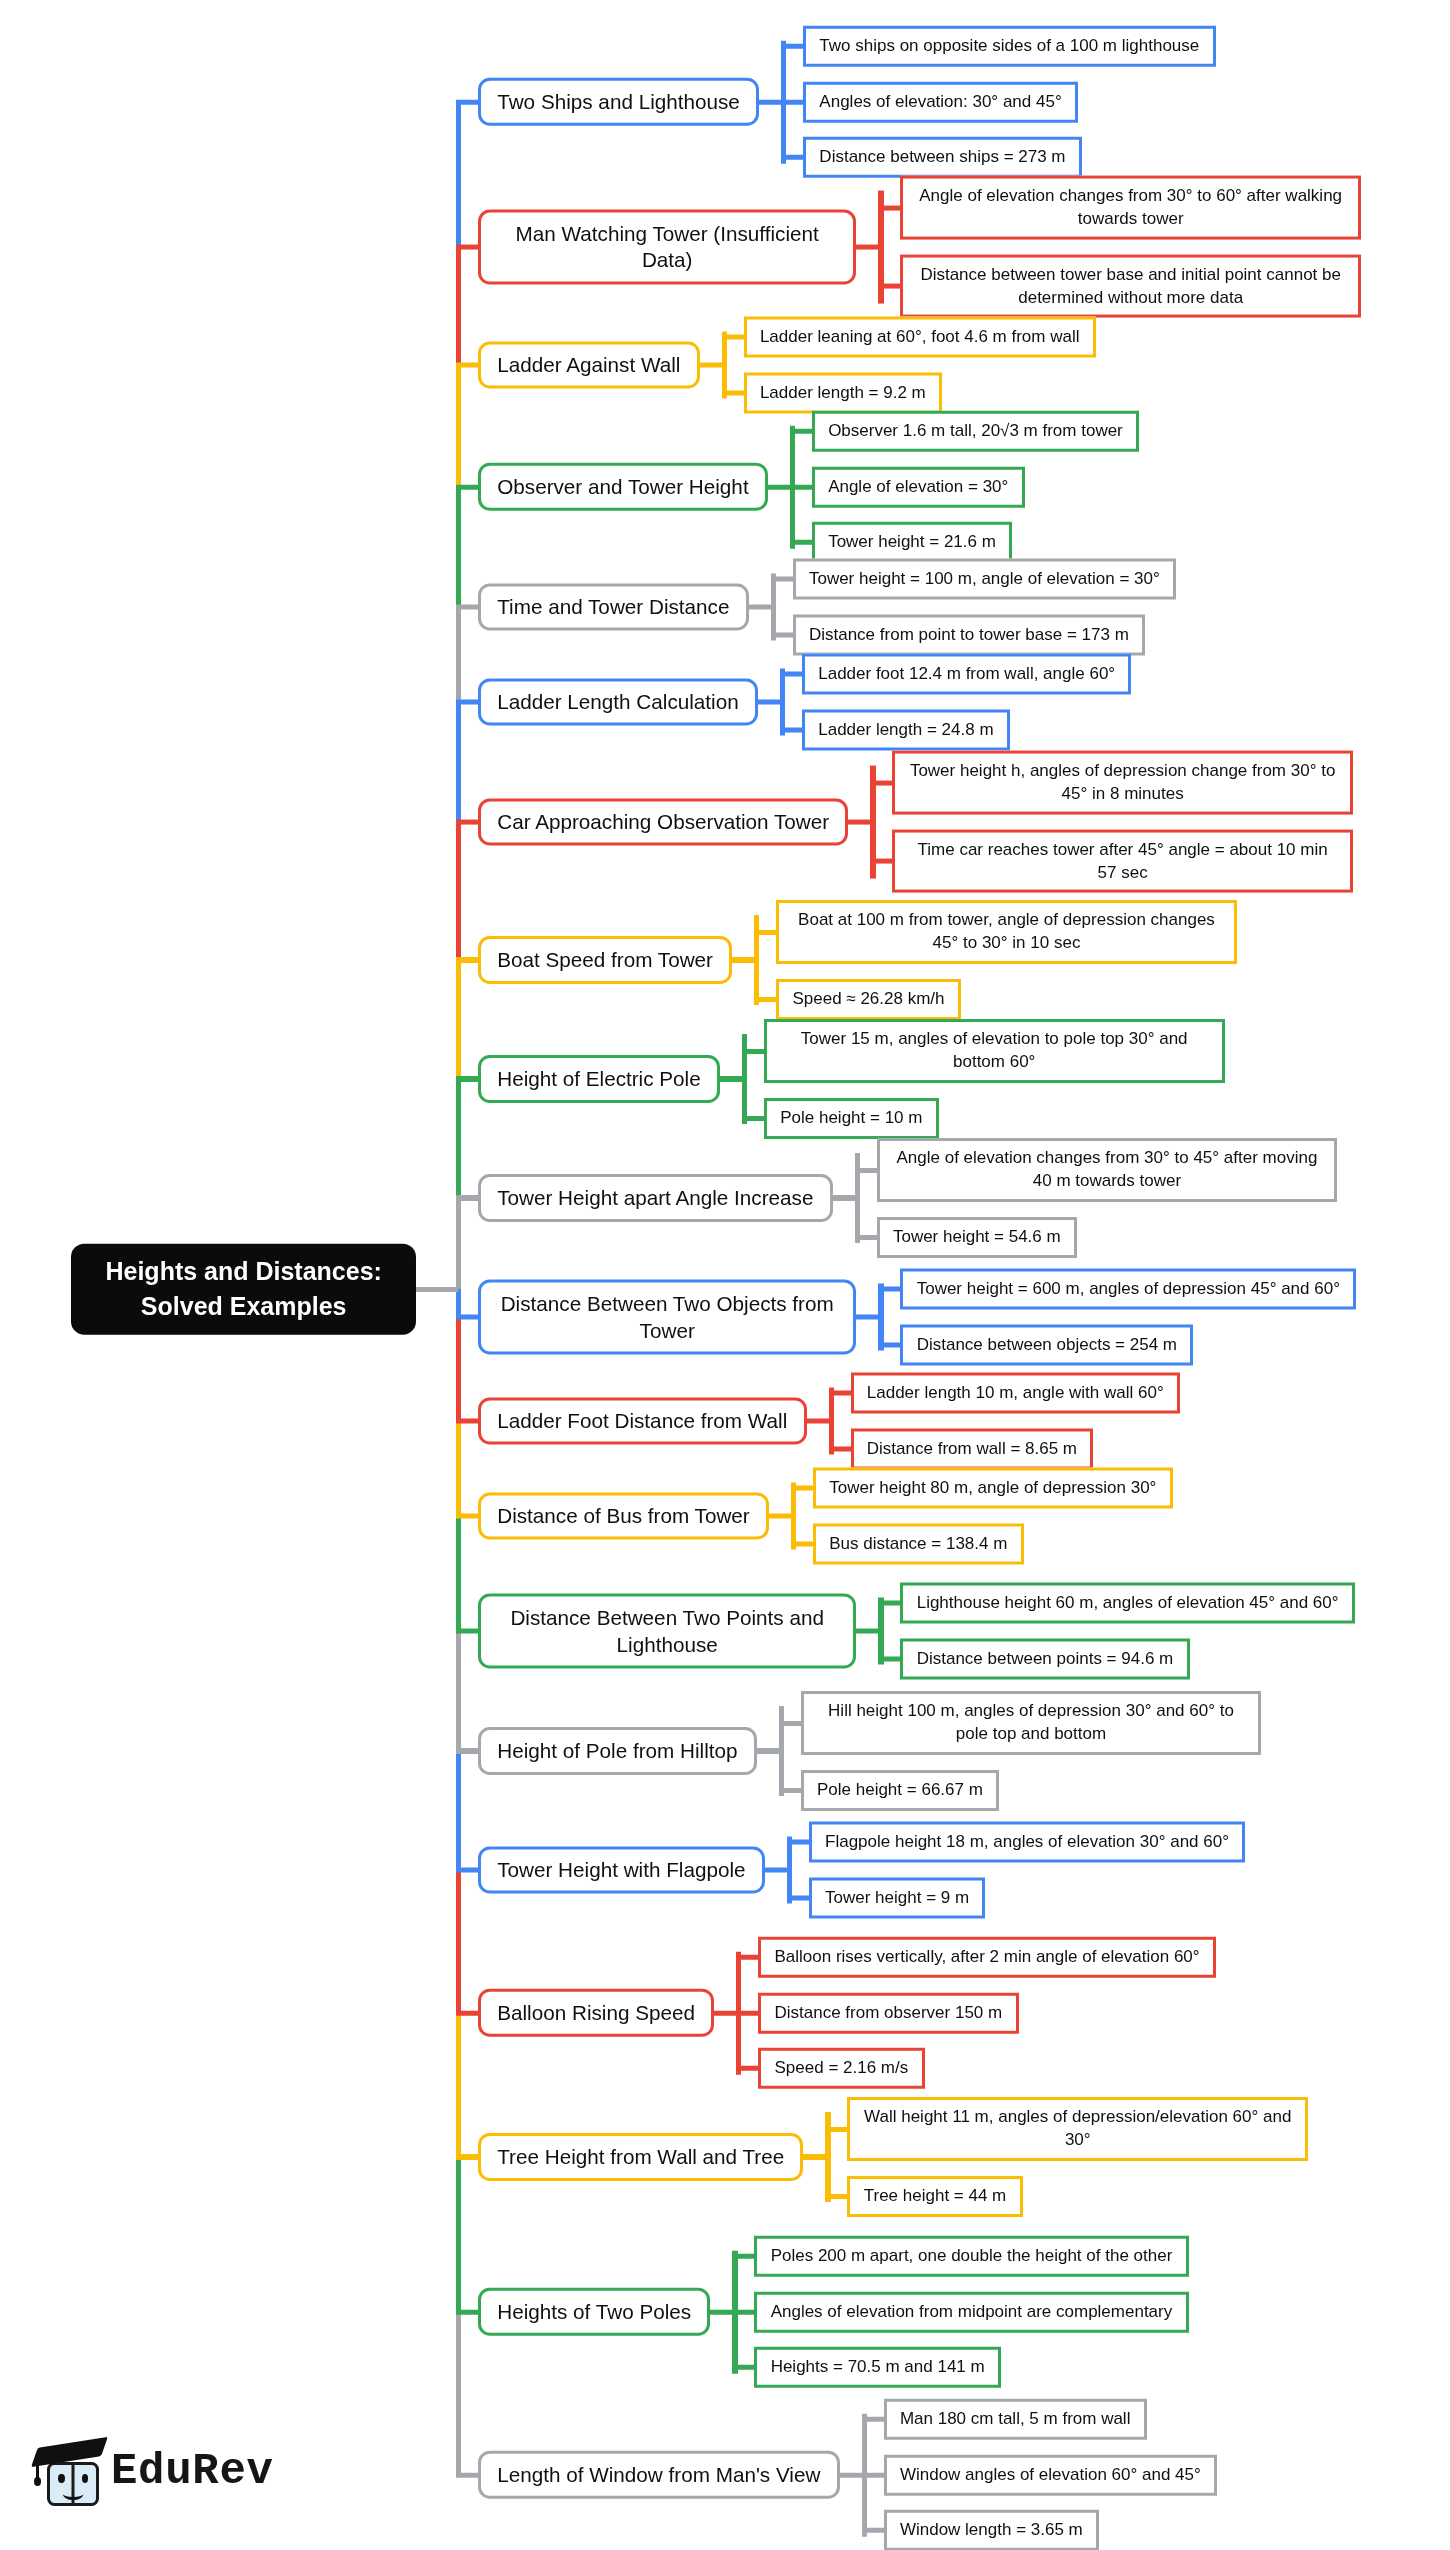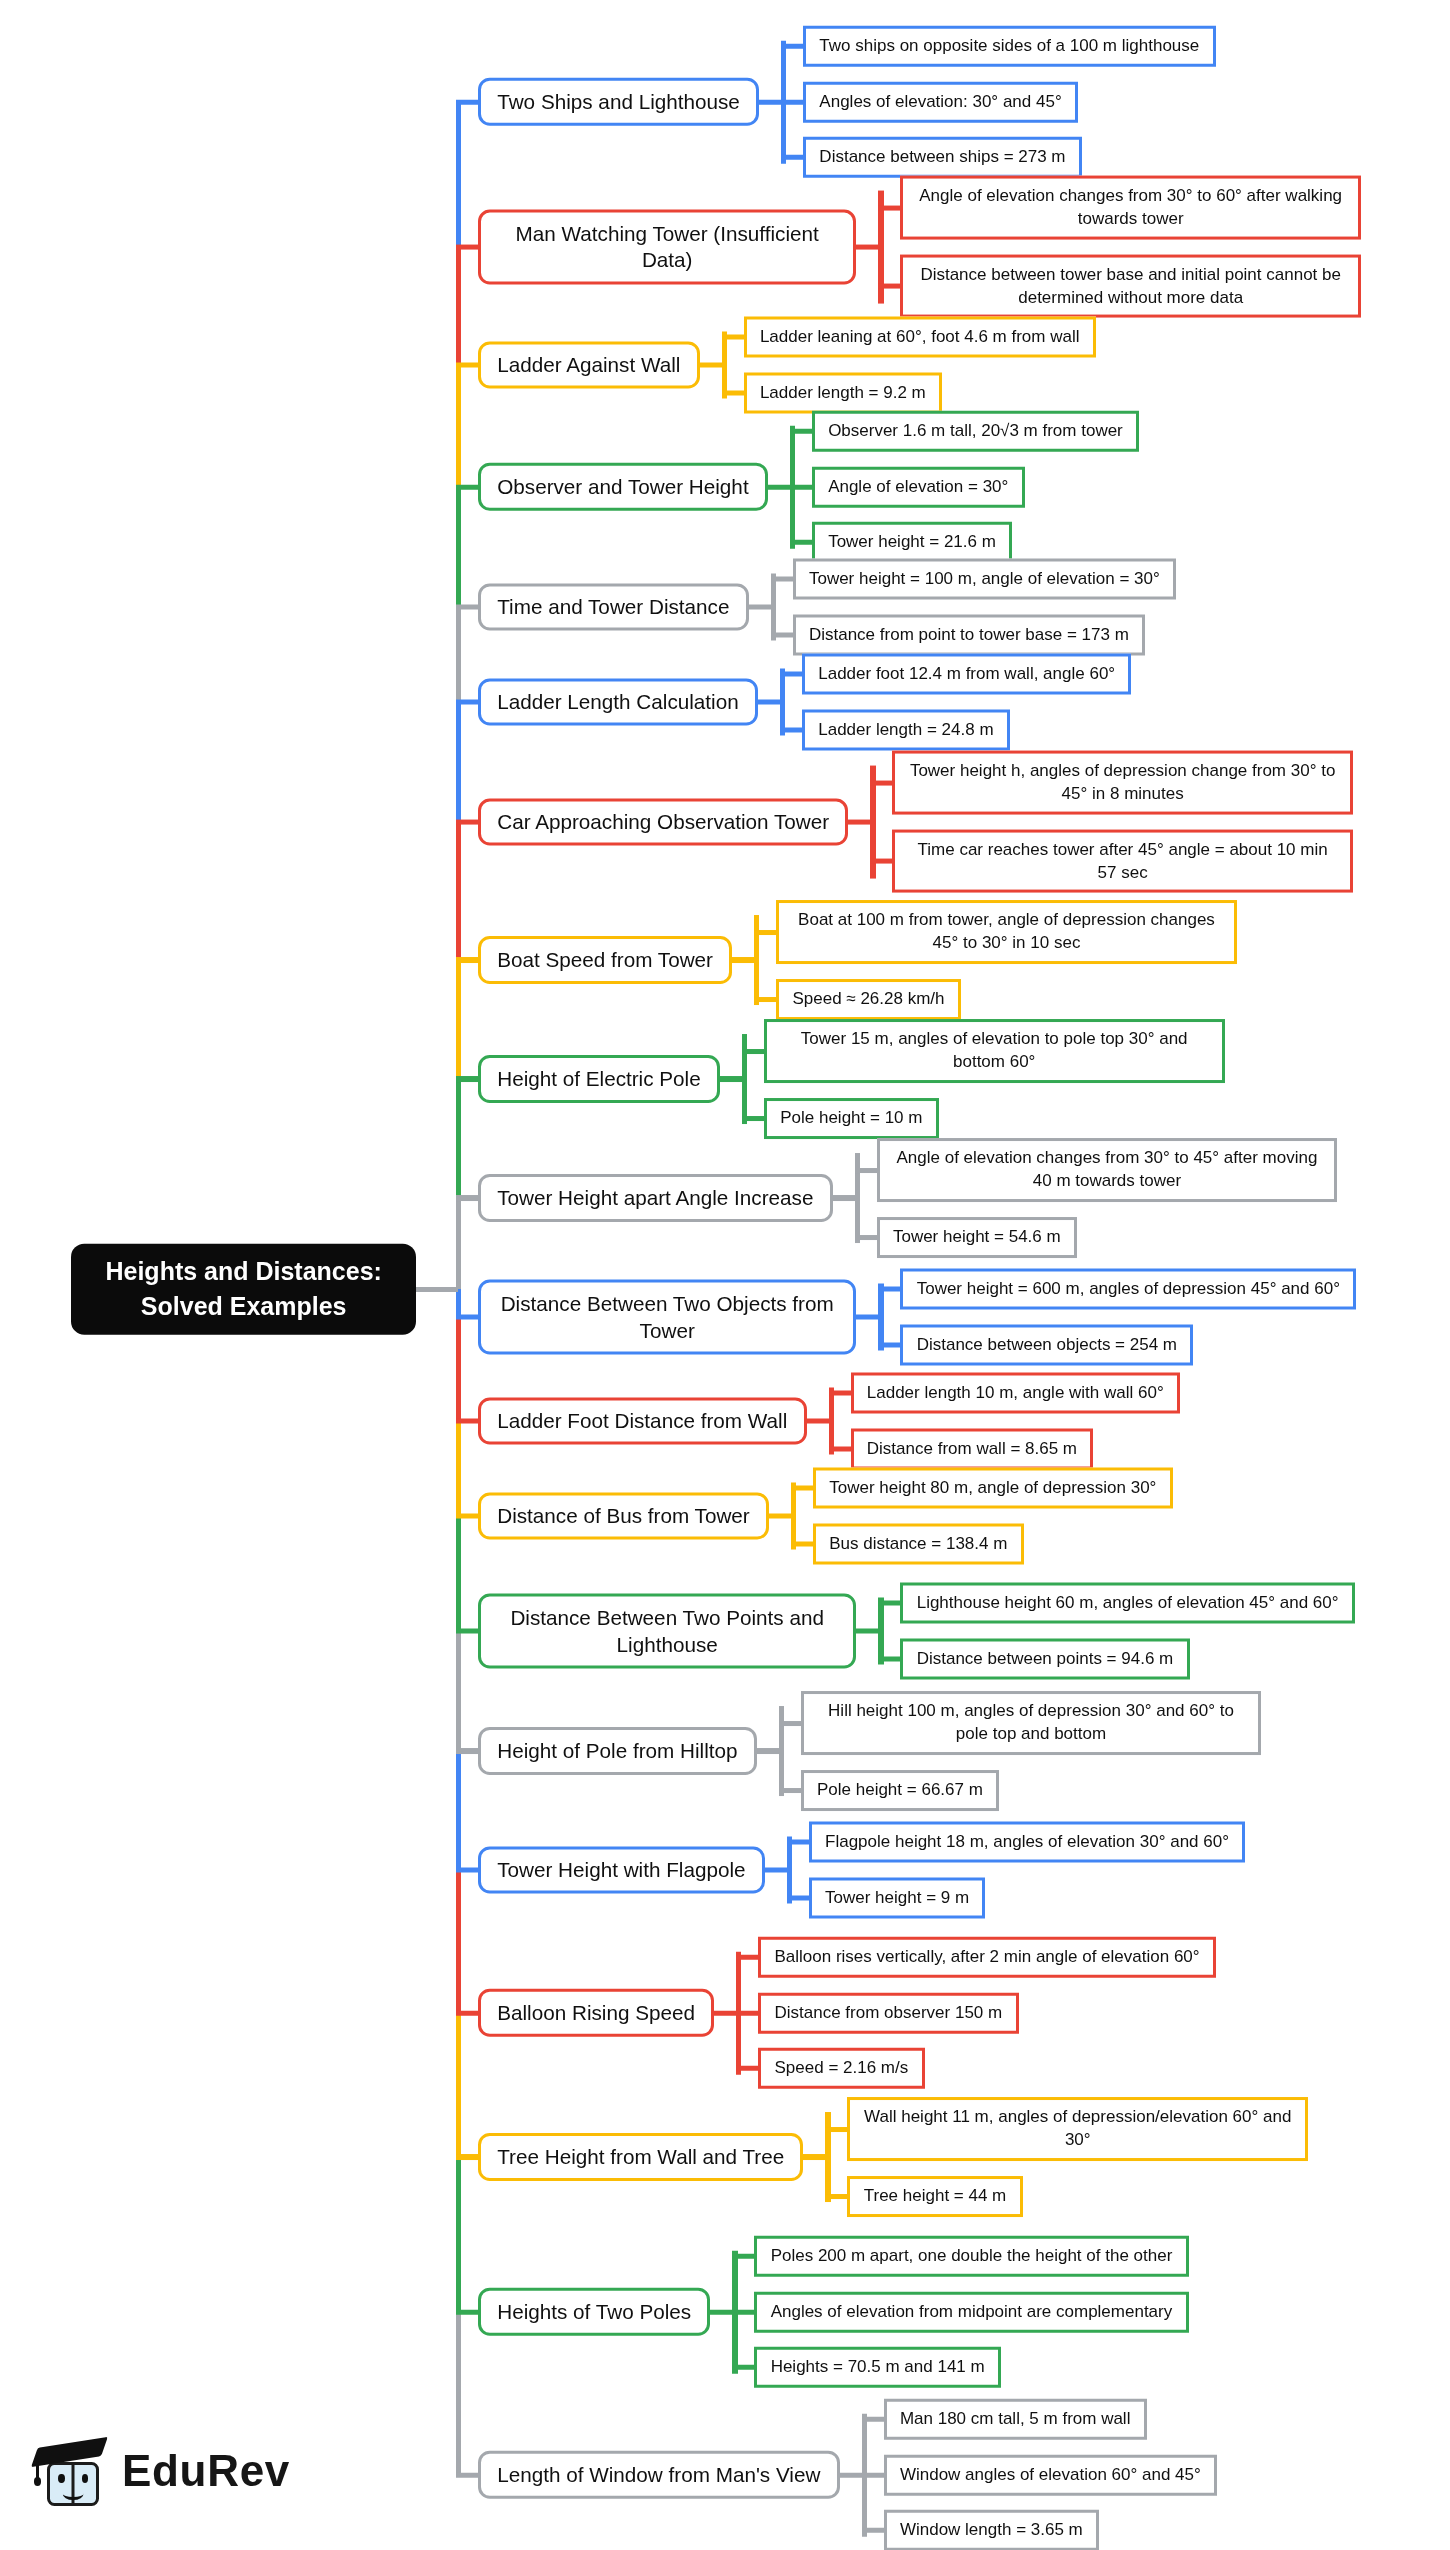--- a/index.html
+++ b/index.html
@@ -25,21 +25,21 @@
          font-size:20.7px;line-height:1.3;text-align:center;padding:7.4px 16.2px;
          max-width:340px;flex:0 0 auto;}
   .leafcol{position:relative;display:flex;flex-direction:column;justify-content:center;}
   .vline{position:absolute;left:0;top:22px;bottom:22px;width:5.2px;background:var(--c);}
   .leafwrap{display:flex;align-items:center;margin:7.4px 0;position:relative;}
   .leafstub{width:22px;}
   .leaf{border:3px solid var(--c);border-radius:0;background:#fff;color:#101010;
         font-size:17px;line-height:1.35;text-align:center;padding:5.9px 13.3px;max-width:428px;}
 
   
-  .logo{position:absolute;left:34px;top:2437px;display:flex;align-items:center;gap:17px;z-index:3;}
+  .logo{position:absolute;left:34px;top:2437px;display:flex;align-items:center;gap:6px;z-index:3;font-family:Liberation Mono, monospace;}
   .brand{font-size:44px;font-weight:bold;color:#161616;letter-spacing:0.7px;}
   .cap{position:relative;width:71px;height:68px;}
   .cap-book{position:absolute;left:13.3px;top:25px;width:46px;height:38px;background:#d9ecf7;
             border:3px solid #1b1b1b;border-radius:7.4px;}
   .cap-split{position:absolute;left:50%;top:0;bottom:0;width:3px;background:#1b1b1b;transform:translateX(-50%);}
   .eye{position:absolute;top:8.9px;width:6.6px;height:8.9px;background:#101010;border-radius:50%;}
   .eye.l{left:8.1px;} .eye.r{right:8.1px;}
   .smile{position:absolute;left:50%;transform:translateX(-50%);bottom:3px;width:20.7px;height:9.6px;
          border-bottom:3px solid #101010;border-radius:0 0 50% 50%;}
   .cap-board{position:absolute;left:0;top:5.9px;width:71px;height:17.7px;background:#101010;

